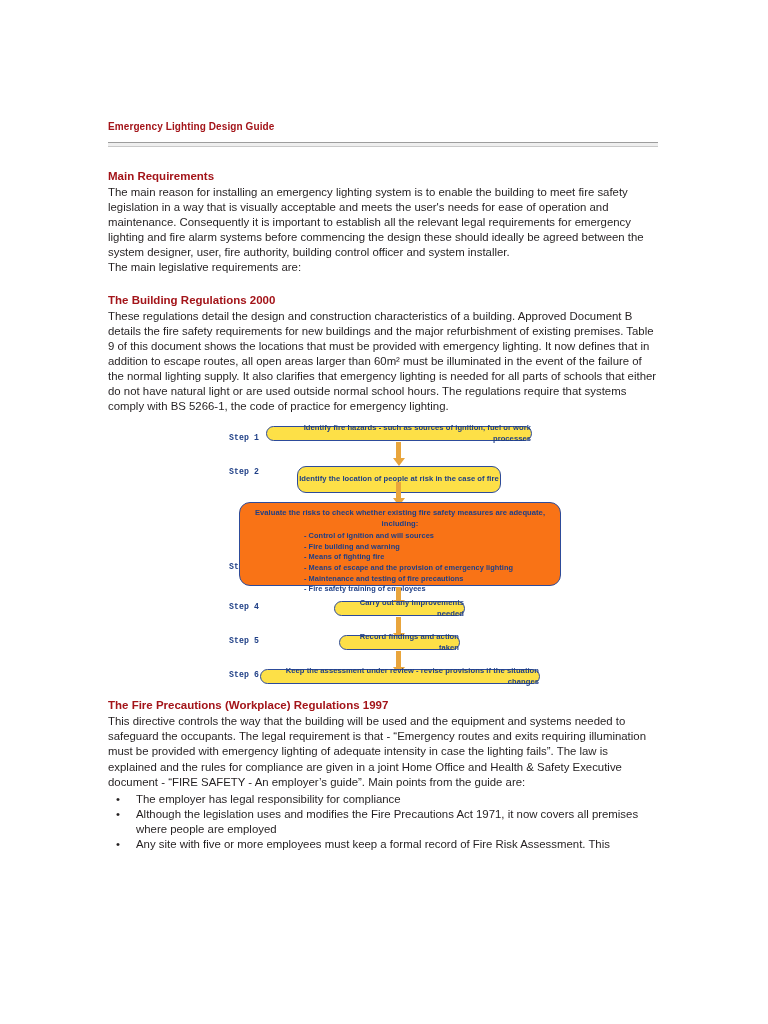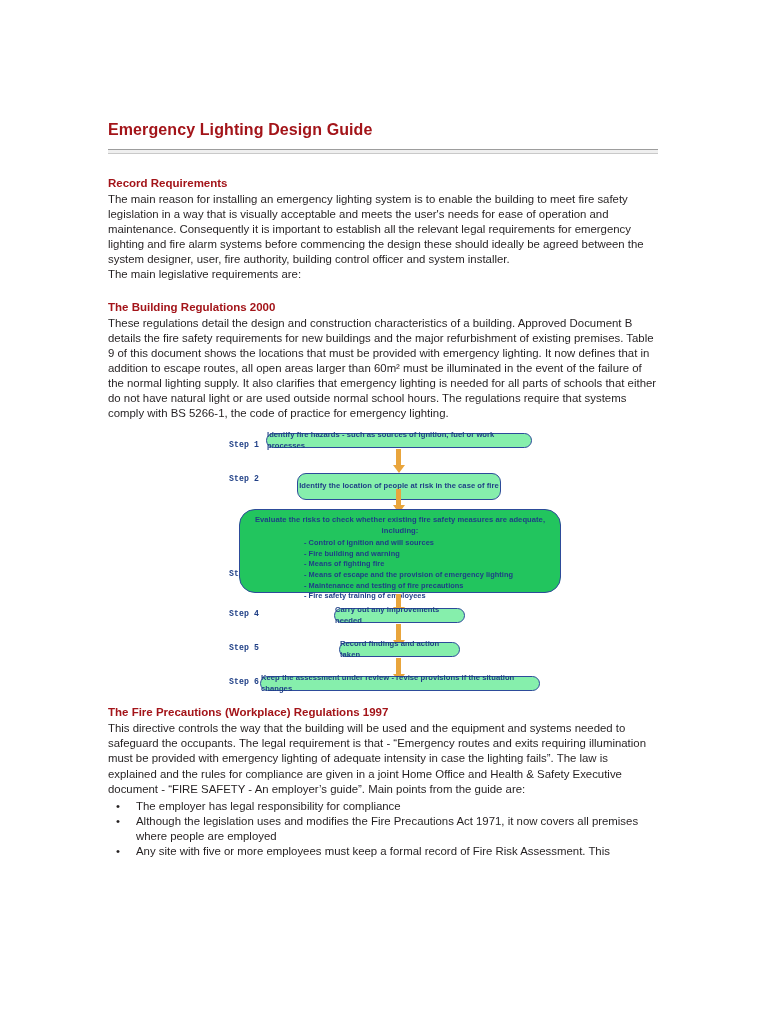--- a/index.html
+++ b/index.html
@@ -17,21 +17,21 @@
   }
   .page {
     position: absolute;
     left: 108px;
     top: 0;
     width: 550px;
   }
 
   
   .doc-title {
-    font-size: 16px;
+    font-size: 10px;
     font-weight: bold;
     color: #a31419;
     margin: 0;
     padding-top: 121px;
     letter-spacing: 0.1px;
   }
   .title-rule {
     margin-top: 10px;
     height: 3px;
     border-top: 1px solid #9d9d9d;
@@ -94,34 +94,34 @@
     color: #1f3f86;
     font-family: Liberation Mono, monospace;
     letter-spacing: 0.1px;
     padding-left: 24px;
   }
   .fc-box {
     position: absolute;
     box-sizing: border-box;
     border: 1.2px solid #2d4b9a;
     border-radius: 9px;
-    background: #86efac;
+    background: #fde047;
     color: #1f3f86;
     font-size: 7.6px;
     line-height: 10.5px;
     font-weight: bold;
-    text-align: left;
+    text-align: right;
     letter-spacing: 0.05px;
     display: flex;
     align-items: center;
     justify-content: center;
   }
   .fc-box.big {
-    background: #22c55e;
-    border-radius: 16px;
+    background: #f97316;
+    border-radius: 11px;
     display: block;
     text-align: left;
     padding: 5px 8px 6px 8px;
   }
   .fc-box.big .big-title {
     display: block;
     text-align: center;
     margin-bottom: 2px;
     font-size: 7.6px;
   }
@@ -152,21 +152,21 @@
 <body>
 
 <div class="page">
 
   <h1 class="doc-title">Emergency Lighting Design Guide</h1>
   <div class="title-rule"></div>
 
   <div class="spacer-22"></div>
 
   <div class="section">
-    <div class="section-heading">Record Requirements</div>
+    <div class="section-heading">Main Requirements</div>
     <p class="body-text">The main reason for installing an emergency lighting system is to enable the building to meet fire safety legislation in a way that is visually acceptable and meets the user's needs for ease of operation and maintenance. Consequently it is important to establish all the relevant legal requirements for emergency lighting and fire alarm systems before commencing the design these should ideally be agreed between the system designer, user, fire authority, building control officer and system installer.</p>
     <p class="body-text">The main legislative requirements are:</p>
   </div>
 
   <div class="spacer-17"></div>
 
   <div class="section">
     <div class="section-heading">The Building Regulations 2000</div>
     <p class="body-text">These regulations detail the design and construction characteristics of a building. Approved Document B details the fire safety requirements for new buildings and the major refurbishment of existing premises. Table 9 of this document shows the locations that must be provided with emergency lighting. It now defines that in addition to escape routes, all open areas larger than 60m² must be illuminated in the event of the failure of the normal lighting supply. It also clarifies that emergency lighting is needed for all parts of schools that either do not have natural light or are used outside normal school hours. The regulations require that systems comply with BS 5266-1, the code of practice for emergency lighting.</p>
   </div>

